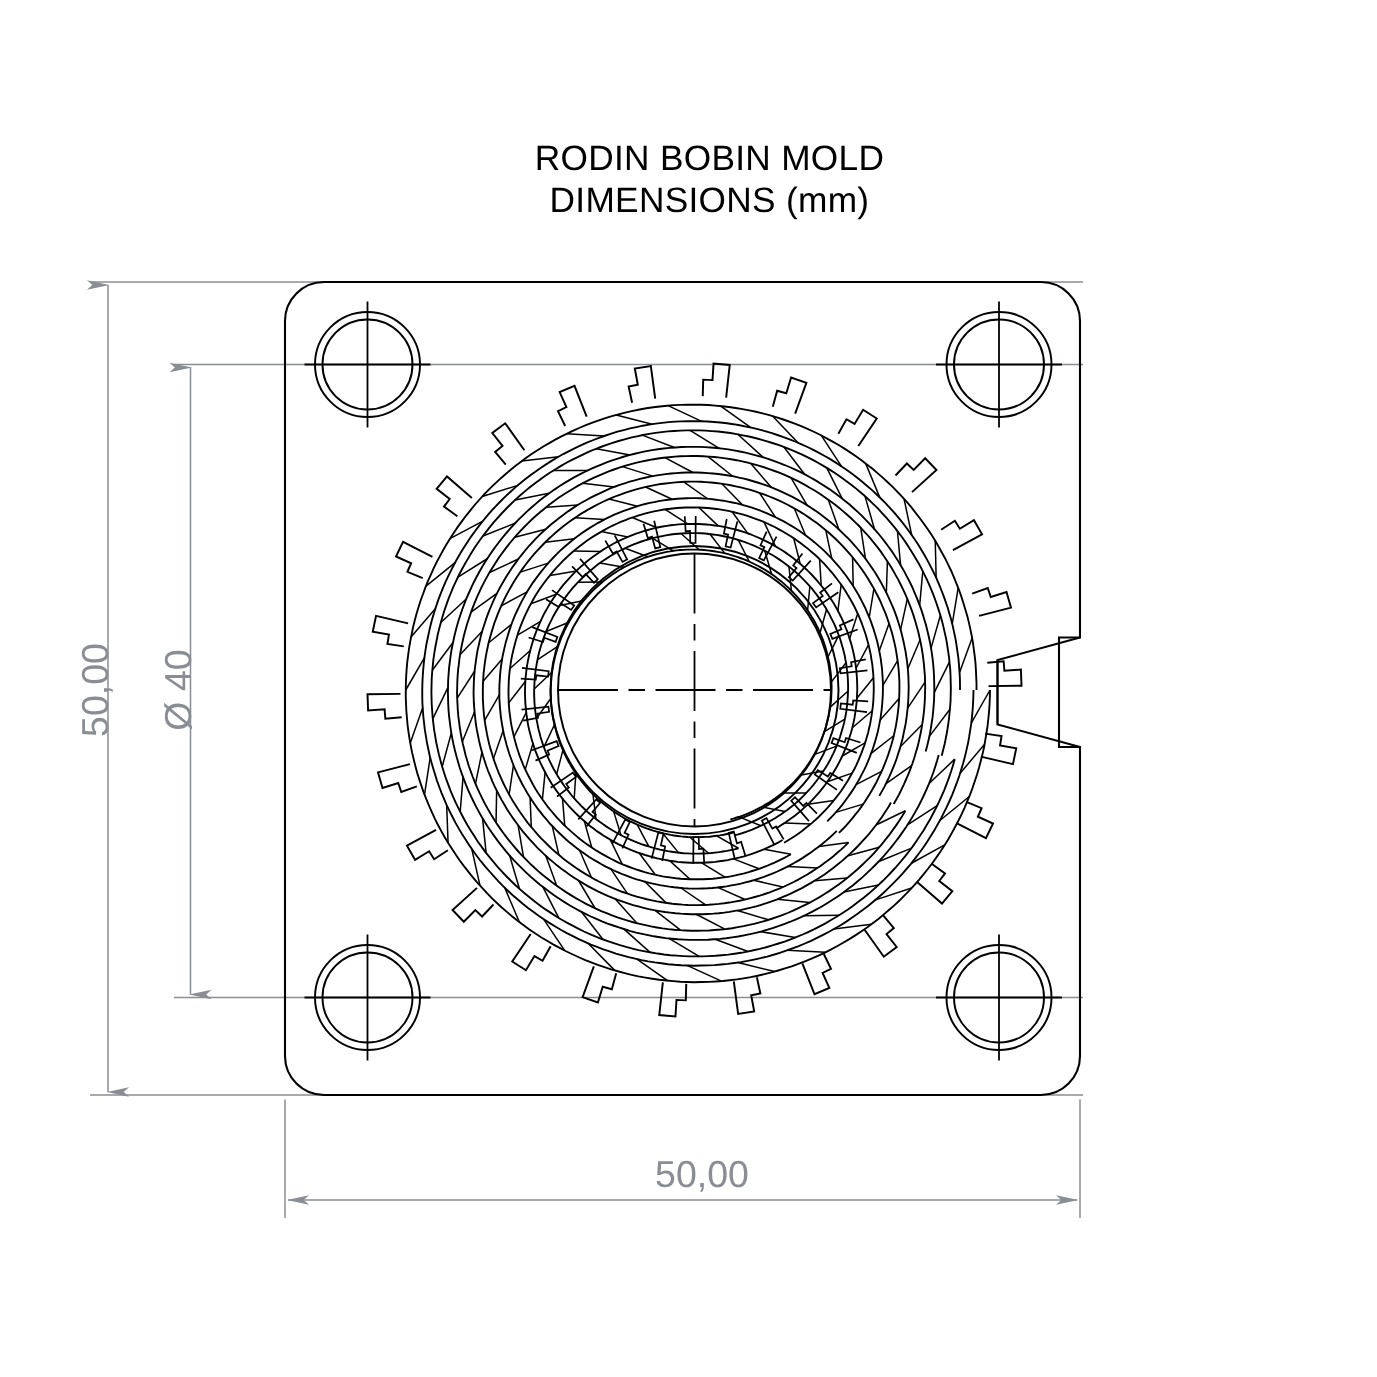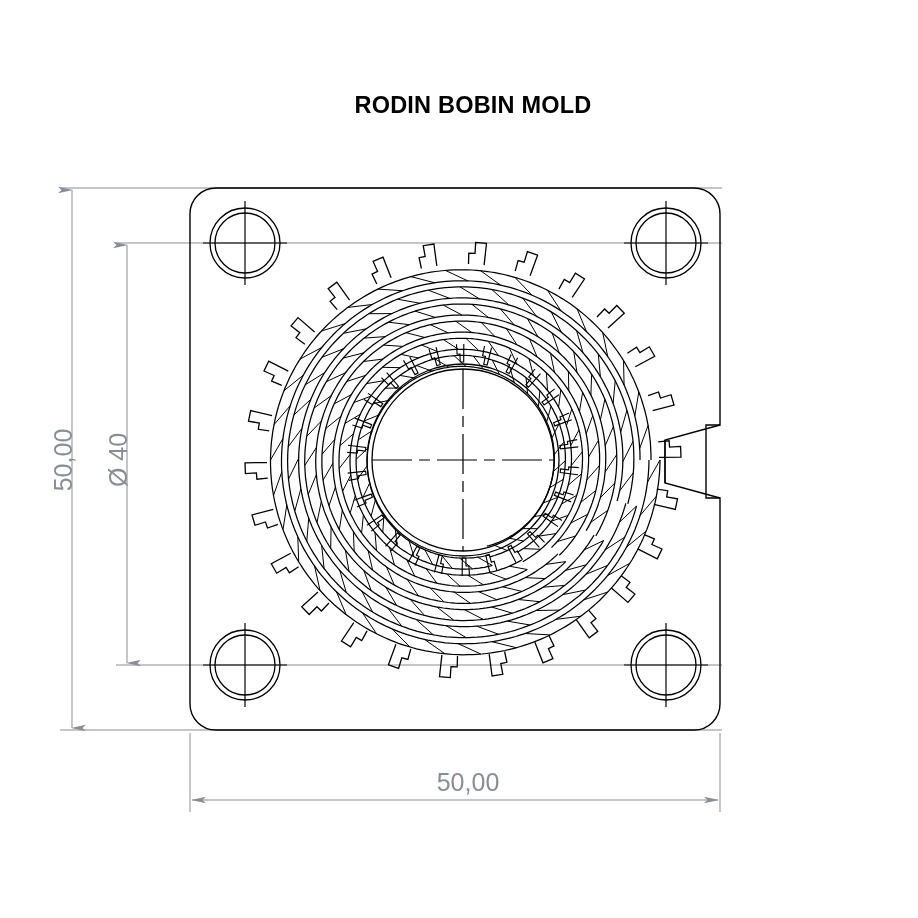--- a/index.html
+++ b/index.html
@@ -22,21 +22,21 @@
   .title-block {
     position: absolute;
     left: 0;
     top: 92px;
     width: 918px;
     text-align: center;
     line-height: 1.18;
   }
   .title-line {
     font-size: 23.5px;
-    font-weight: bold;
+    font-weight: normal;
     color: #000000;
     letter-spacing: 0.2px;
     padding-left: 28px;
   }
   svg.drawing {
     position: absolute;
     left: 0;
     top: 0;
     width: 918px;
     height: 918px;
@@ -47,20 +47,21 @@
     fill: #8a8d93;
   }
 </style>
 </head>
 <body>
 
 <div id="sheet">
 
   <div class="title-block">
     <div class="title-line">RODIN BOBIN MOLD</div>
+    <div class="title-line">DIMENSIONS (mm)</div>
   </div>
 
   <svg class="drawing" viewBox="0 0 918 918">
     <defs>
       <marker id="arrowUp" markerWidth="10" markerHeight="16" refX="5" refY="1" orient="auto">
         <path d="M5,0 L8.2,15 L5,11.5 L1.8,15 Z" fill="#8a8d93"></path>
       </marker>
       <marker id="arrowDown" markerWidth="10" markerHeight="16" refX="5" refY="15" orient="auto">
         <path d="M5,16 L1.8,1 L5,4.5 L8.2,1 Z" fill="#8a8d93"></path>
       </marker>

